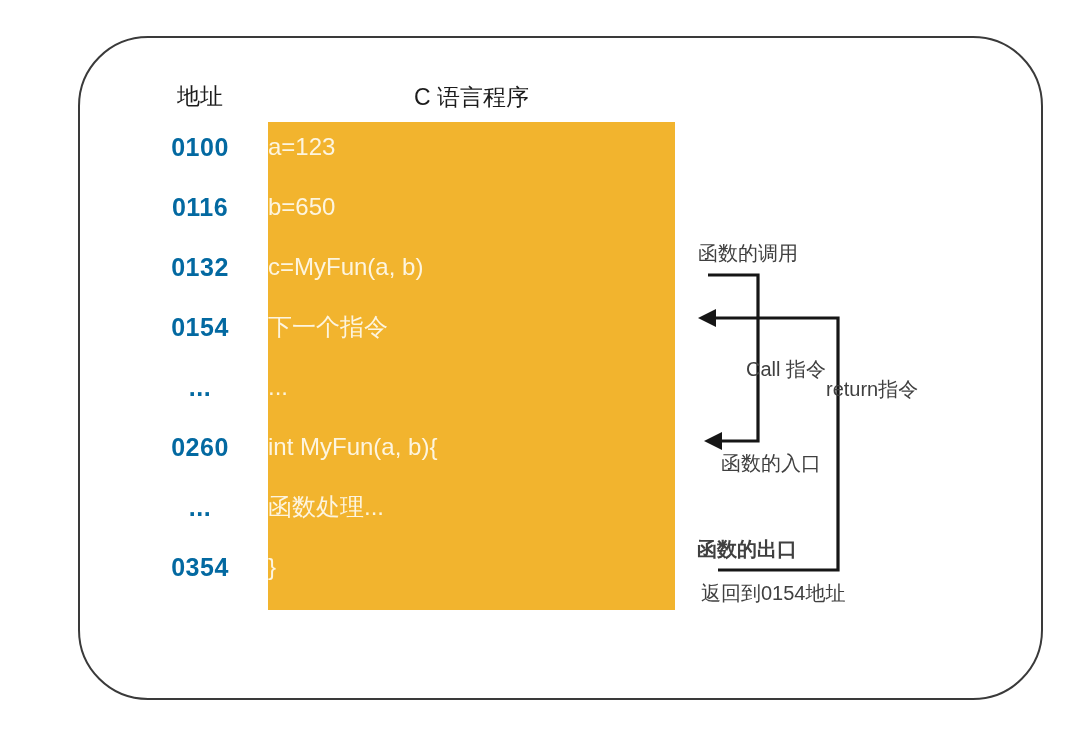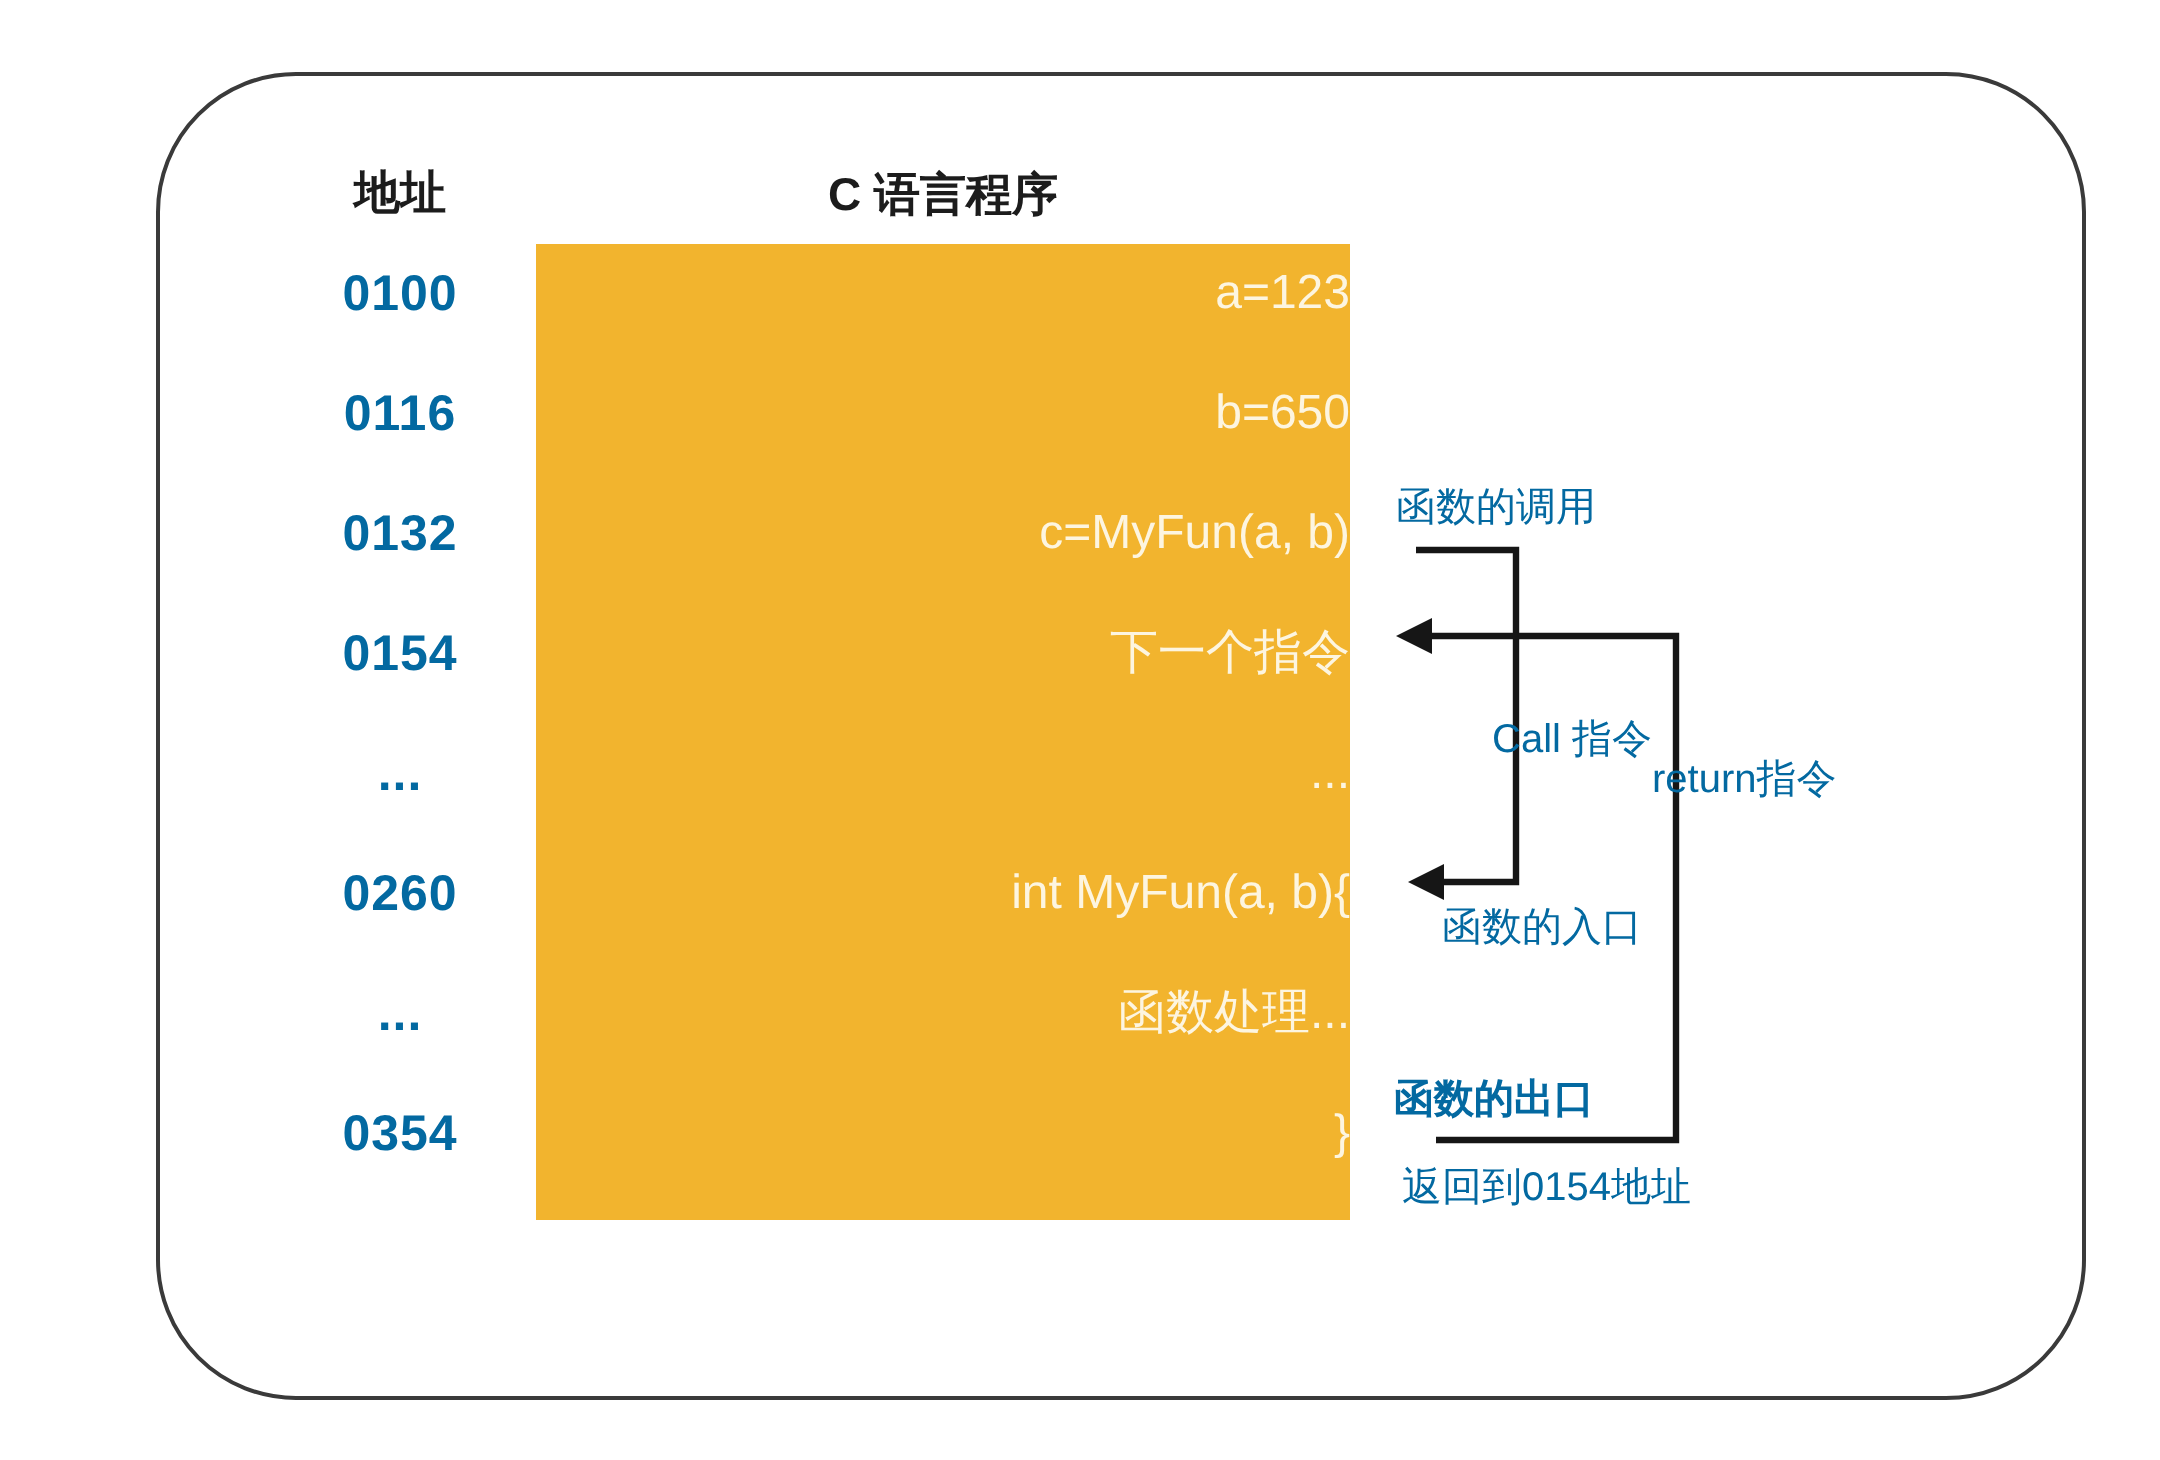--- a/index.html
+++ b/index.html
@@ -17,48 +17,47 @@
     border: 2.5px solid #3a3a3a;
     border-radius: 70px;
     background: #ffffff;
   }
   .hdr {
     position: absolute;
     font-size: 23px;
     color: #1c1c1c;
     text-align: center;
     white-space: nowrap;
-    font-weight: bold;
   }
   #hdr-address { left: 140px; top: 81px; width: 120px; }
   #hdr-program { left: 268px; top: 82px; width: 407px; }
   .addr {
     position: absolute;
     left: 140px; width: 120px; height: 50px;
     line-height: 50px;
     text-align: center;
     font-size: 25px;
     font-weight: bold;
     color: #0369a1;
     letter-spacing: 0.5px;
   }
   .bar {
     position: absolute;
     left: 268px; width: 407px; height: 68px;
     background: #f2b42e;
     line-height: 50px;
-    text-align: right;
+    text-align: left;
     font-size: 24px;
     color: #fdf5e0;
     white-space: nowrap;
   }
   .note {
     position: absolute;
     font-size: 20px;
-    color: #0369a1;
+    color: #404040;
     white-space: nowrap;
   }
   #note-call-label   { left: 698px; top: 240px; }
   #note-call-instr   { left: 707px; top: 356px; margin-left: 39px; }
   #note-return-instr { left: 826px; top: 376px; }
   #note-entry-label  { left: 693px; top: 450px; margin-left: 28px; }
   #note-exit-label   { left: 697px; top: 536px; font-weight: bold; }
   #note-return-note  { left: 701px; top: 580px; text-align: right; }
   svg.arrows {
     position: absolute;

